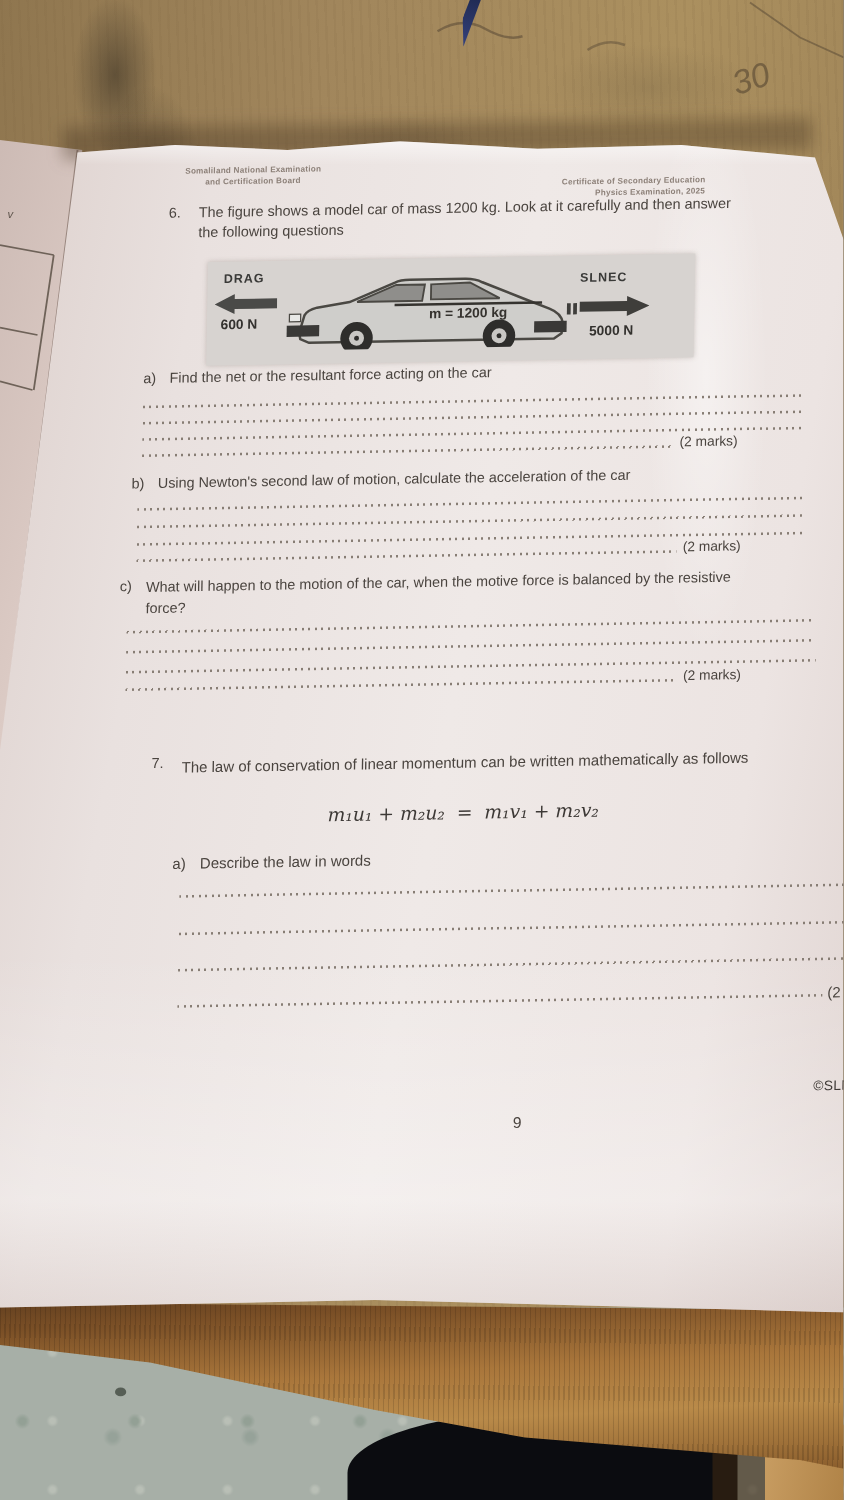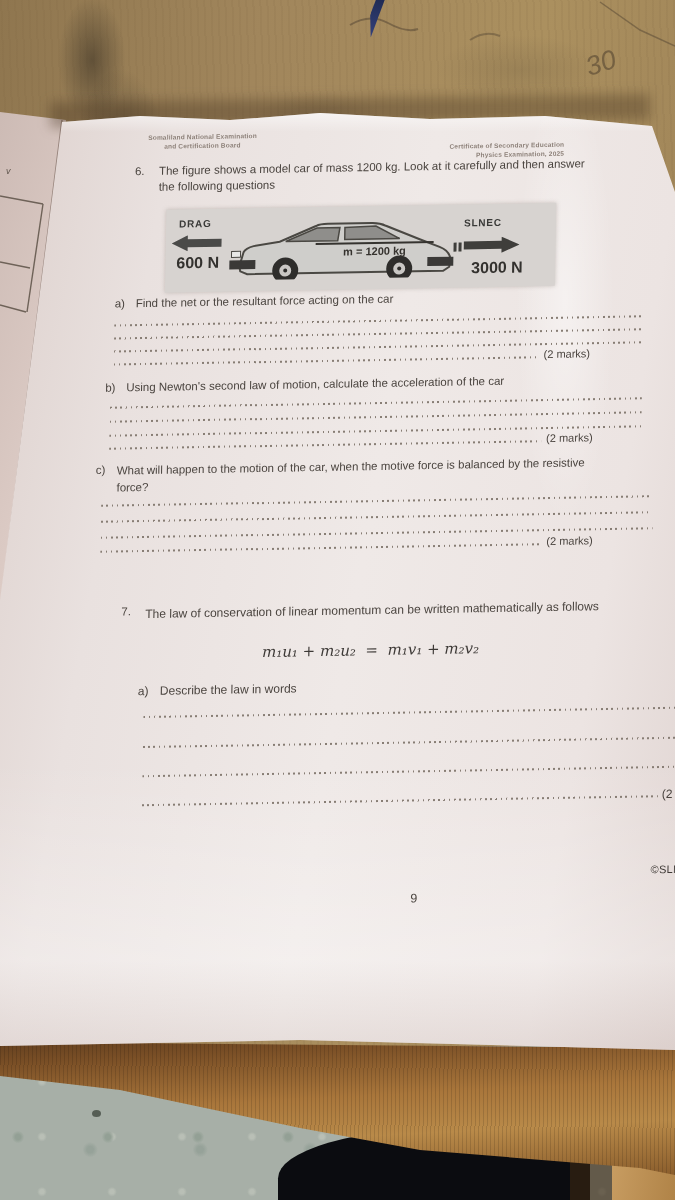--- a/index.html
+++ b/index.html
@@ -63,21 +63,21 @@
   .hdr-left{left:88px;top:18px;width:170px;text-align:center;}
   .hdr-right{left:350px;top:32px;width:185px;text-align:right;}
   .qrow{display:flex;gap:7px;font-size:11.5px;line-height:15.5px;}
   .qnum{flex:0 0 17px;}
   .dots{height:2px;background-image:repeating-linear-gradient(to right,#877d74 0 1.6px,rgba(0,0,0,0) 1.6px 5.2px);}
   .marks{font-size:11px;color:#4a443f;white-space:nowrap;}
   
   .figure{left:138px;top:94px;width:390px;height:83px;background:#d7d3d0;
     box-shadow:0 0 4px rgba(120,110,100,.35);}
   .fig-label{position:absolute;font-weight:bold;color:#3a3a38;font-size:10px;letter-spacing:.8px;}
-  .fig-value{position:absolute;font-weight:bold;color:#33312e;font-size:16px;}
+  .fig-value{position:absolute;font-weight:bold;color:#33312e;font-size:11px;}
   .mass-box{position:absolute;left:150px;top:36px;width:118px;border-top:2.5px solid #35332f;
     text-align:center;font-weight:bold;font-size:11px;color:#35322e;padding-top:1px;}
   .bars{position:absolute;left:288px;top:38px;display:flex;gap:2px;}
   .bars span{display:block;width:3px;height:9px;background:#3f3e3b;}
   
   .equation{font-family:"DejaVu Serif",serif;font-style:italic;font-size:15px;color:#3d3936;
     text-align:center;white-space:pre;}
   .copyright{font-size:11px;color:#3f3a36;letter-spacing:.3px;}
   .pagenum{font-size:12.5px;color:#4a443f;}
 </style>
@@ -163,21 +163,21 @@
       <div class="mass-box">m = 1200 kg</div>
 
       <span class="fig-label" style="left:298px;top:13px">SLNEC</span>
       <div class="bars">
           <span></span>
           <span></span>
         </div>
       <svg class="abs" style="left:298px;top:33px" width="56" height="16">
         <polygon points="0,4 38,4 38,0 56,8 38,16 38,12 0,12" fill="#3f3e3b"></polygon>
       </svg>
-      <span class="fig-value" style="left:306px;top:55px">3000 N</span>
+      <span class="fig-value" style="left:306px;top:55px">5000 N</span>
     </div>
 
     <div class="abs qrow" style="left:88px;top:180px">
       <span class="qnum" style="flex-basis:14px">a)</span>
       <span style="width:410px">Find the net or the resultant force acting on the car</span>
     </div>
     <div class="abs dots" style="left:88px;top:208px;width:528px"></div>
     <div class="abs dots" style="left:88px;top:221px;width:528px"></div>
     <div class="abs dots" style="left:88px;top:234px;width:530px"></div>
     <div class="abs dots" style="left:88px;top:247px;width:424px"></div>

